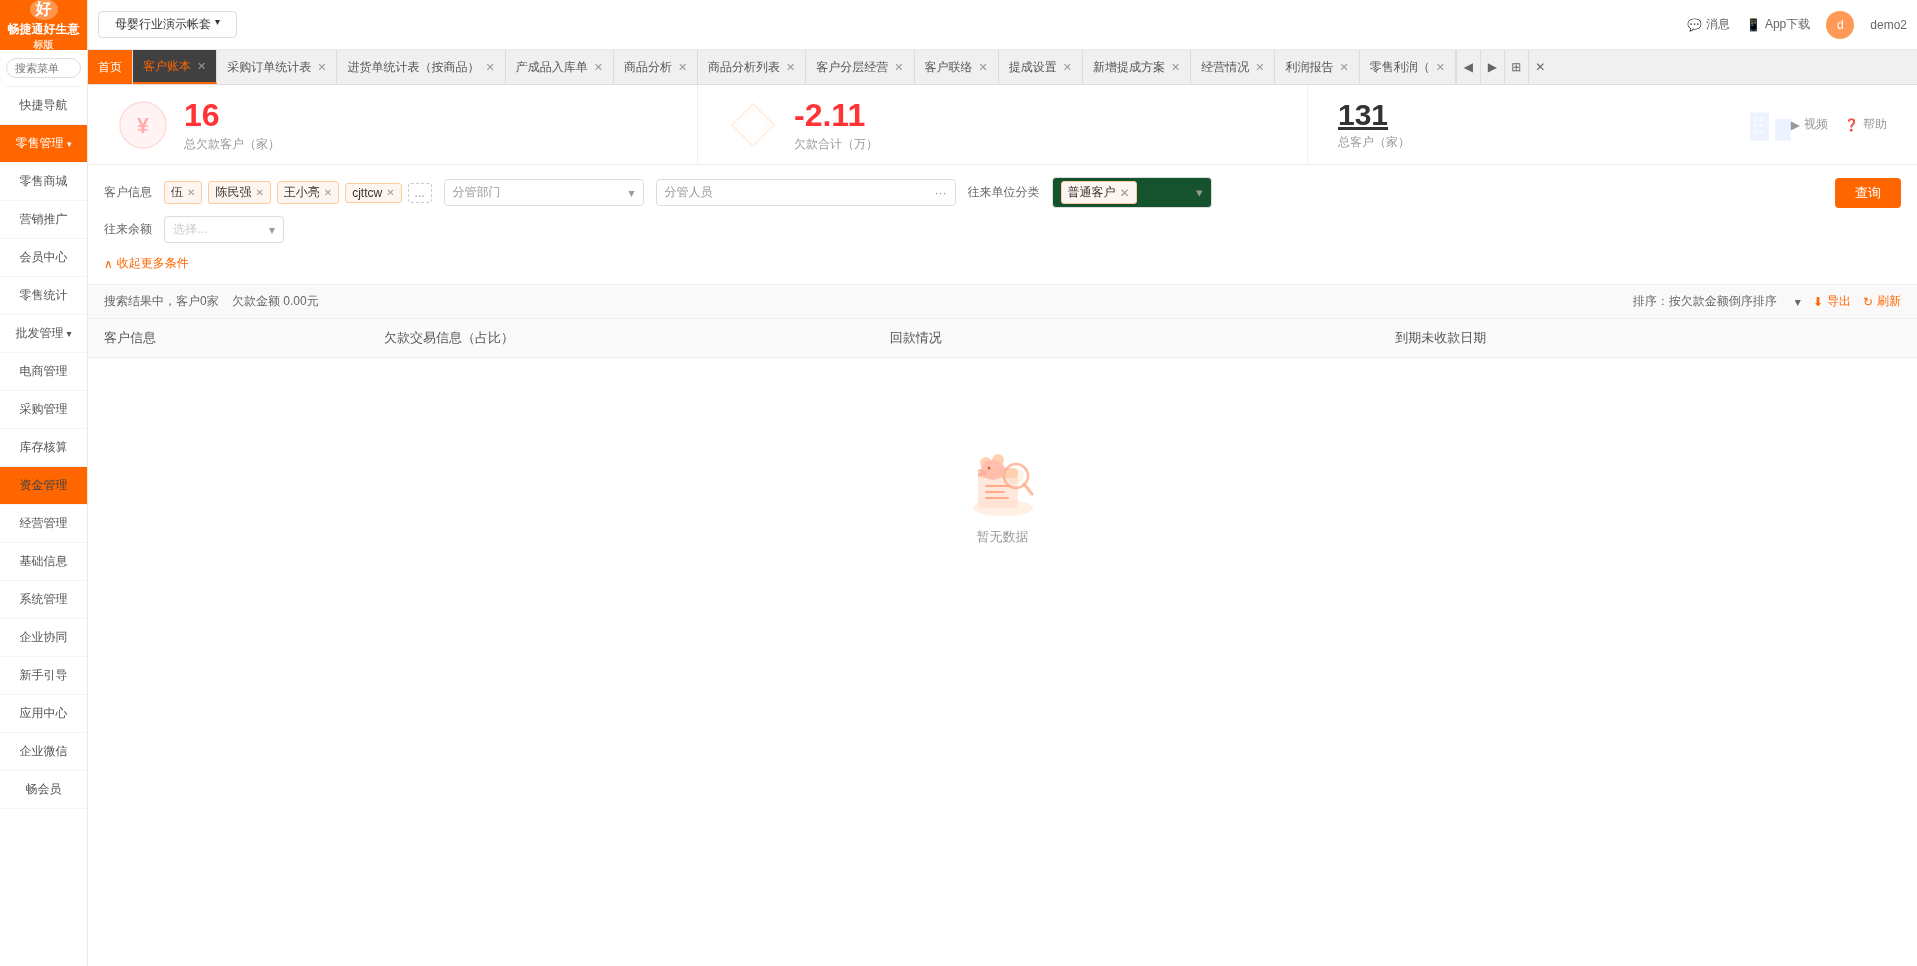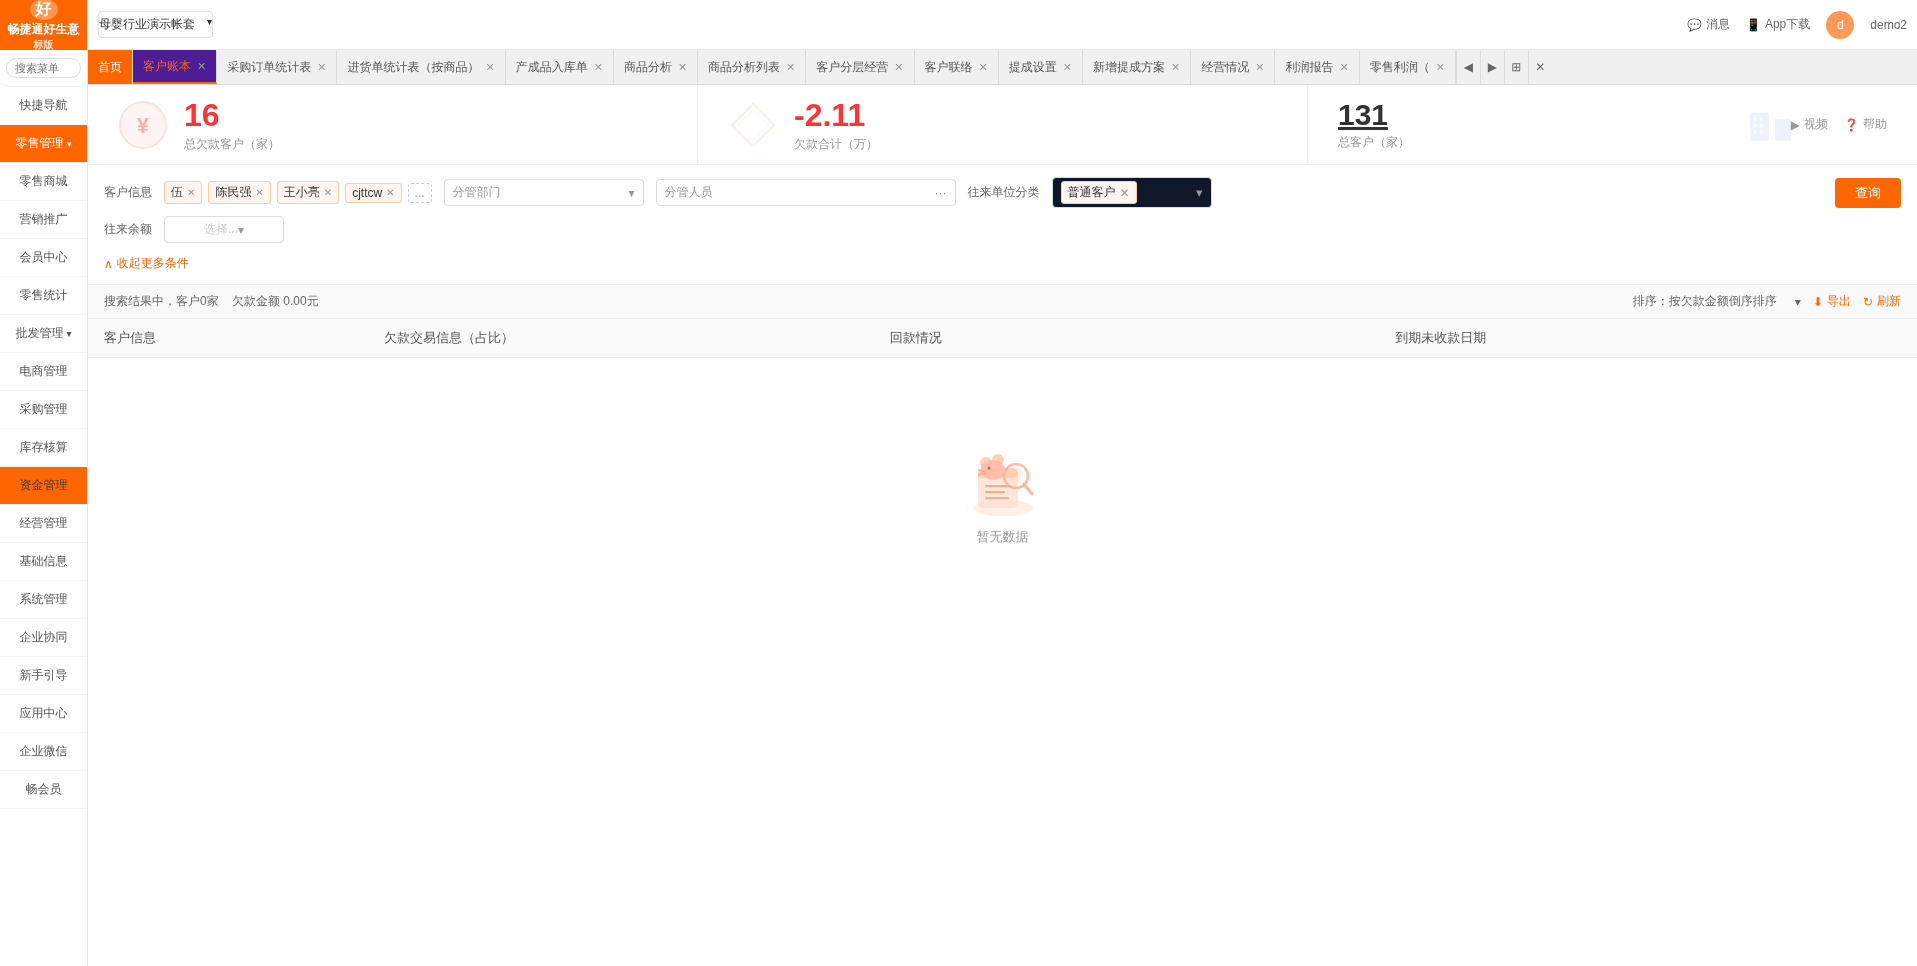--- a/index.html
+++ b/index.html
@@ -80,22 +80,22 @@
       padding: 0 10px;
       flex-shrink: 0;
     }
     .topbar-left {
       display: flex;
       align-items: center;
       gap: 8px;
     }
     .topbar-selector {
       display: flex;
-      gap: 12px;
-      padding: 4px 0;
+      gap: 4px;
+      padding: 4px 16px;
       border: 1px solid #ddd;
       border-radius: 4px;
       font-size: 12px;
       cursor: pointer;
       color: #333;
     }
     .topbar-right {
       margin-left: auto;
       display: flex;
       align-items: center;
@@ -123,21 +123,21 @@
       align-items: center;
       gap: 4px;
       font-size: 12px;
       cursor: pointer;
       white-space: nowrap;
       border-right: 1px solid #ddd;
       color: #555;
       background: #f0f0f0;
       flex-shrink: 0;
     }
-    .tab-item.active { background: #4c1d95; color: #ff6600; border-bottom: 2px solid #ff6600; }
+    .tab-item.active { background: #404040; color: #ff6600; border-bottom: 2px solid #ff6600; }
     .tab-item .tab-close { color: #999; font-size: 11px; margin-left: 2px; }
     .tab-item.home { background: #ff6600; color: #fff; }
     .tab-nav-btn {
       width: 24px; height: 34px;
       display: flex; align-items: center; justify-content: center;
       cursor: pointer; font-size: 12px; color: #666;
       background: #f0f0f0; border-left: 1px solid #ddd;
       flex-shrink: 0;
     }
 
@@ -546,34 +546,34 @@
           <span>分管部门</span>
           <span>▾</span>
         </div>
 
         <div class="filter-input-wide" style="min-width:300px;position:relative;">
           <span>分管人员</span>
           <span style="position:absolute;right:8px;color:#999;">···</span>
         </div>
 
         <span class="filter-label">往来单位分类</span>
-        <div style="display:flex;align-items:center;border:1px solid #ddd;border-radius:4px;padding:3px 8px;min-width:160px;background:#0f172a;">
+        <div style="display:flex;align-items:center;border:1px solid #ddd;border-radius:4px;padding:3px 8px;min-width:160px;background:#14532d;">
           <div class="filter-tag-chip">
             <span>普通客户</span>
             <span style="color:#999;cursor:pointer;">✕</span>
           </div>
           <span style="margin-left:auto;color:#999;">▾</span>
         </div>
 
         <button class="query-btn">查询</button>
       </div>
 
       <div class="filter-row">
         <span class="filter-label">往来余额</span>
-        <div class="filter-dropdown" style="min-width:120px;justify-content:center;">
+        <div class="filter-dropdown" style="min-width:120px;">
           <span style="color:#ccc;">选择...</span>
           <span>▾</span>
         </div>
       </div>
 
       <div style="text-align:center;padding:4px 0;">
         <div class="collapse-btn">
           <span>∧</span>
           <span>收起更多条件</span>
         </div>

